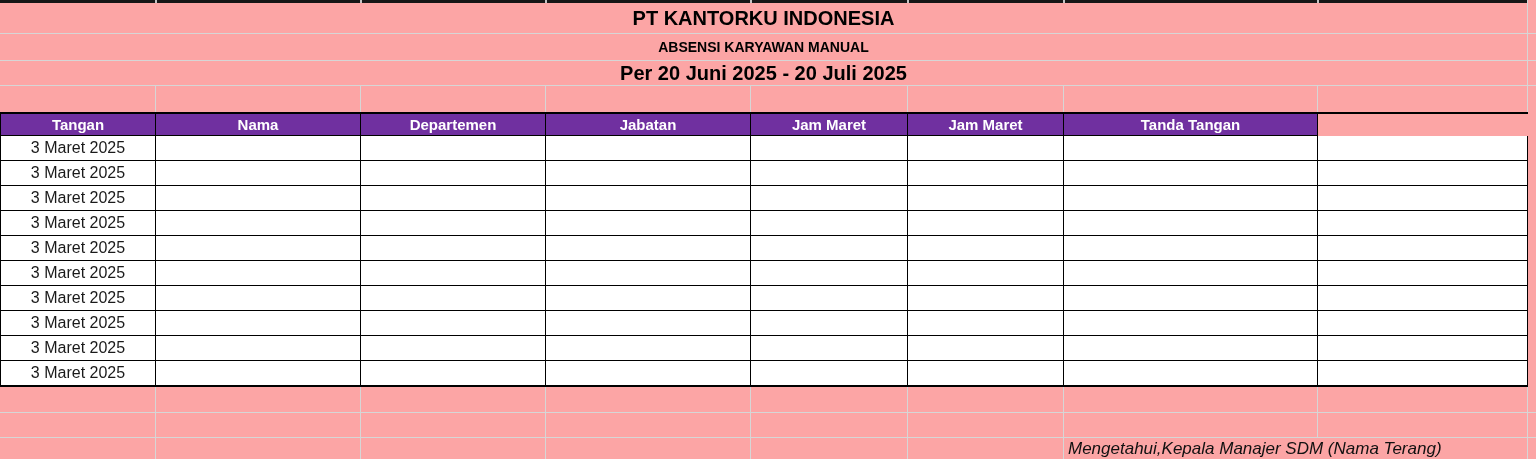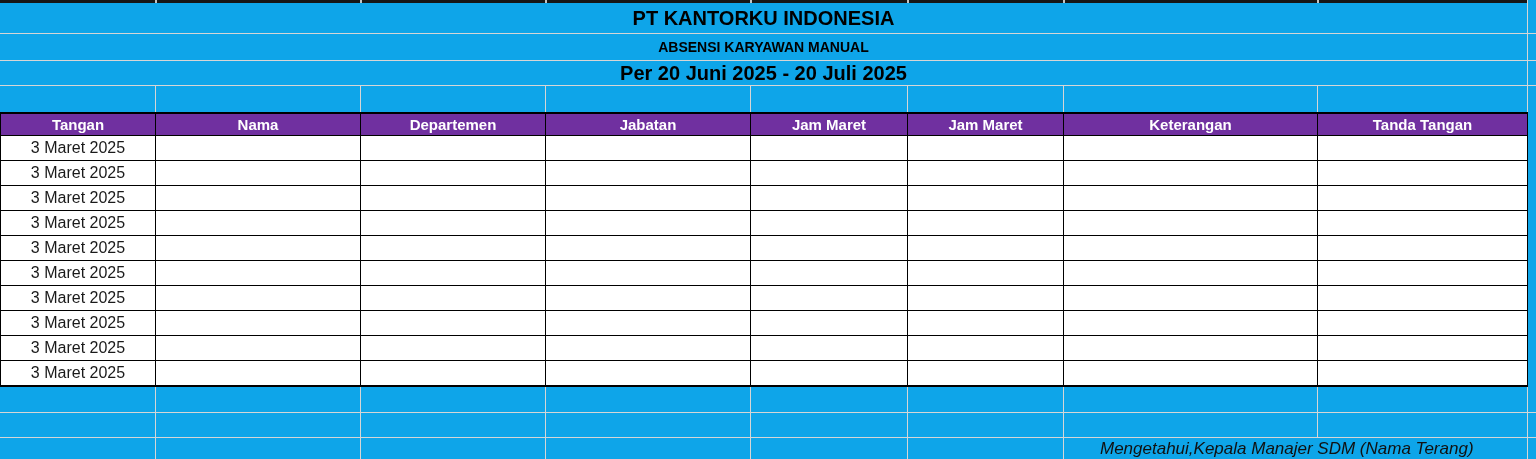--- a/index.html
+++ b/index.html
@@ -1,19 +1,19 @@
 <!DOCTYPE html>
 <html style="--header-bg: #7030A0; --header-text: #FFFFFF; --cell-border: #000000; --gridline: #D6D6D6;"><head>
 <meta charset="utf-8">
 <style>
   * { margin:0; padding:0; box-sizing:border-box; }
   body { background:#888; font-family:"Liberation Sans", sans-serif; }
   .canvas {
     position:relative; width:1536px; height:459px;
-    background:#0ea5e9; overflow:hidden; margin:0 auto;
+    background:#fca5a5; overflow:hidden; margin:0 auto;
     font-family:"Liberation Sans", sans-serif;
   }
   
   .top-strip { position:absolute; left:0; top:0; width:1527px; height:3px; background:#161616; }
   .top-strip .notch { position:absolute; top:0; width:2px; height:3px; background:#c4c4c4; }
 
   
   .title-cell {
     position:absolute; left:0; width:1527px; text-align:center;
     color:#000; font-weight:bold; white-space:nowrap;
@@ -44,21 +44,21 @@
     overflow:hidden; white-space:nowrap;
   }
   .header-row .cell {
     height:22px; background:var(--header-bg,#7030A0);
     color:var(--header-text,#fff); font-weight:bold; font-size:15px;
   }
   .data-row .cell { height:25px; background:#fff; font-size:16px; color:#1a1a1a; }
 
   
   .signature-note {
-    position:absolute; left:1100px; top:438px; height:21px; line-height:21px;
+    position:absolute; left:1068px; top:438px; height:21px; line-height:21px;
     font-style:italic; font-size:17px; color:#111; white-space:nowrap;
   }
 </style>
 </head>
 <body>
 
 <div class="canvas">
 
   <div class="top-strip">
     <span class="notch" style="left:155px"></span>
@@ -88,21 +88,20 @@
   <div class="vline" style="left:1527px;top:0;height:112px"></div>
 
   <div class="sheet-table">
     <div class="grid-row header-row" id="header-row">
         <div class="cell">Tangan</div>
         <div class="cell">Nama</div>
         <div class="cell">Departemen</div>
         <div class="cell">Jabatan</div>
         <div class="cell">Jam Maret</div>
         <div class="cell">Jam Maret</div>
-        <div class="cell">Keterangan</div>
         <div class="cell">Tanda Tangan</div>
       </div>
     <div id="table-body">
         <div class="grid-row data-row">
           <div class="cell">3 Maret 2025</div>
           <div class="cell"></div>
           <div class="cell"></div>
           <div class="cell"></div>
           <div class="cell"></div>
           <div class="cell"></div>

